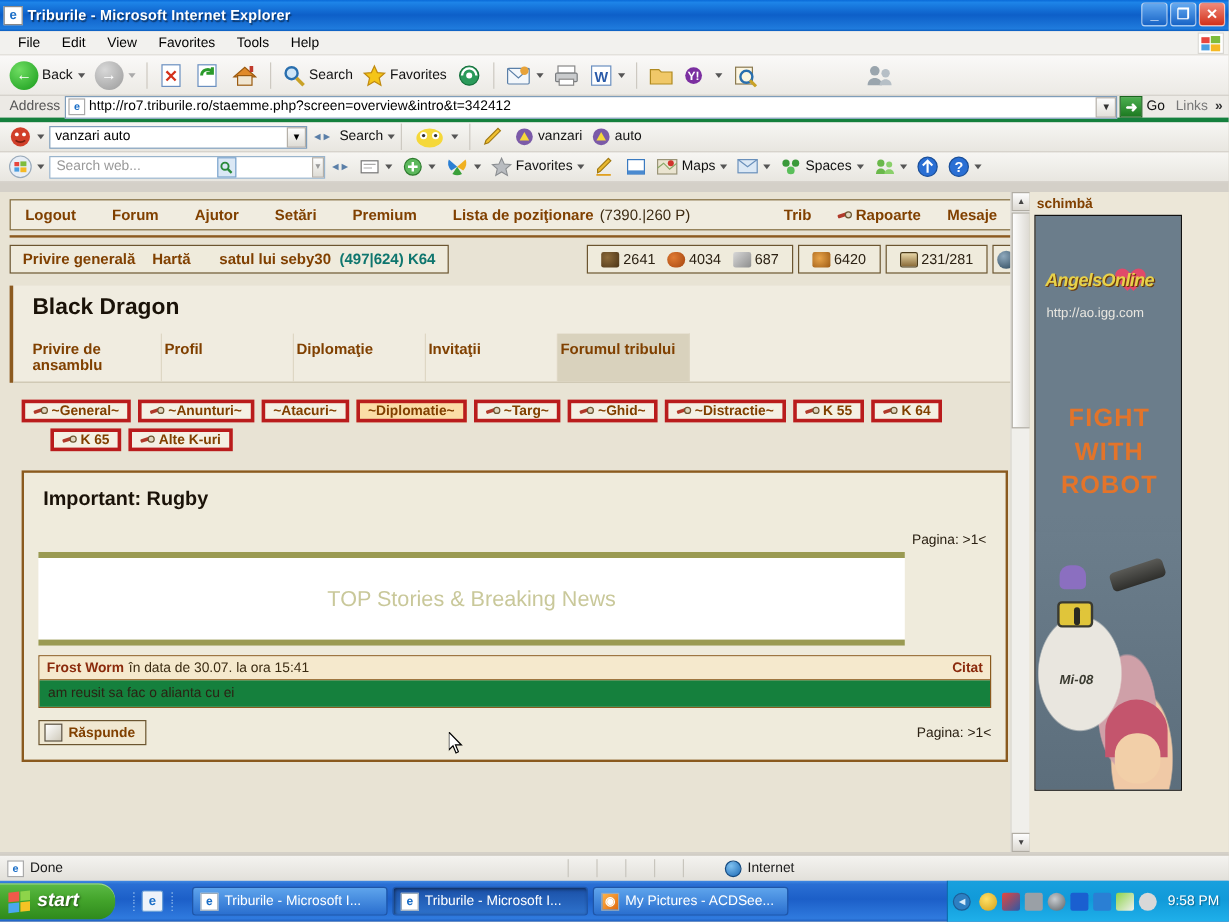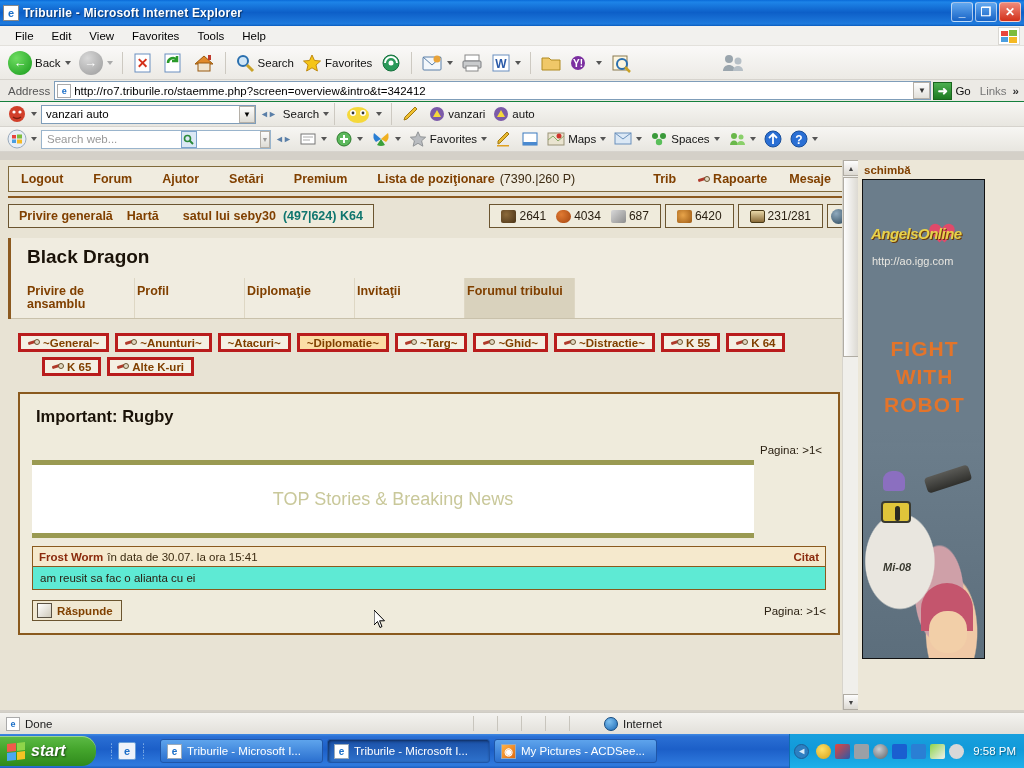--- a/index.html
+++ b/index.html
@@ -63,21 +63,21 @@
   }
   .tb-item { display:flex; align-items:center; padding:1px 4px; height:28px; }
   .tb-label { font-size:11.5px; margin-left:3px; color:#111; }
   .tb-sep { width:1px;height:22px;background:#cdc9c1;margin:0 5px; }
   .caret { width:0;height:0;border-left:3px solid transparent;border-right:3px solid transparent;border-top:4px solid #555;margin-left:4px;}
   .circ { width:24px;height:24px;border-radius:50%;display:flex;align-items:center;justify-content:center;font-size:13px;color:#fff;font-weight:bold;}
 
   
   .addressbar {
     height:22px; background:#eceae5; display:flex; align-items:center;
-    padding:0 2px; border-bottom:1px solid #15803d;
+    padding:0 2px; border-bottom:4px solid #15803d;
   }
   .addr-label { color:#555; font-size:11.5px; padding:0 4px 0 6px; }
   .addr-input {
     flex:1; height:19px; background:#fff;
     border:1px solid #7f9db9; display:flex;align-items:center;
     padding-left:2px; position:relative;
   }
   .addr-ie-icon{width:14px;height:14px;background:#fff;border:1px solid #aaa;color:#1a6ec7;font-size:9px;display:flex;align-items:center;justify-content:center;font-weight:bold;margin-right:3px;}
   .addr-url { font-size:11.5px; color:#000; white-space:nowrap; overflow:hidden; }
   .addr-drop { width:17px;height:17px;border:1px solid #b5b0a8;background:linear-gradient(to bottom,#fdfdfd,#e2e0da);display:flex;align-items:center;justify-content:center;margin-left:auto;}
@@ -185,21 +185,21 @@
     display:flex;align-items:center;justify-content:center;
   }
   .adtext{ font-size:18px;color:#c9c89a; }
   .postbox{ margin-top:8px; border:1px solid #8a5a1e; }
   .post-head{
     background:#f5e9cd; border-bottom:1px solid #8a5a1e; height:20px;
     display:flex;align-items:center;padding:0 6px;font-size:11.5px;color:#3a2a10;
   }
   .post-head b{color:#8a2a0c;margin-right:4px;}
   .post-head .citat{margin-left:auto;color:#8a2a0c;font-weight:bold;}
-  .post-body{ background:#5eead4; padding:5px 7px; font-size:11.5px;color:#2b2113;min-height:22px;}
+  .post-body{ background:#15803d; padding:5px 7px; font-size:11.5px;color:#2b2113;min-height:22px;}
   .footrow{ display:flex;align-items:center;margin-top:10px; }
   .replybtn{
     border:1px solid #6b5530;background:#f0e8d2;height:21px;
     display:flex;align-items:center;padding:0 8px 0 4px;
     font-size:11.5px;font-weight:bold;color:#804000;
   }
   .bookicon{width:15px;height:15px;margin-right:5px;background:linear-gradient(135deg,#fff,#cfcabb);border:1px solid #5a5244;}
   .footrow .pag{margin-left:auto;padding:0;}
 
   

